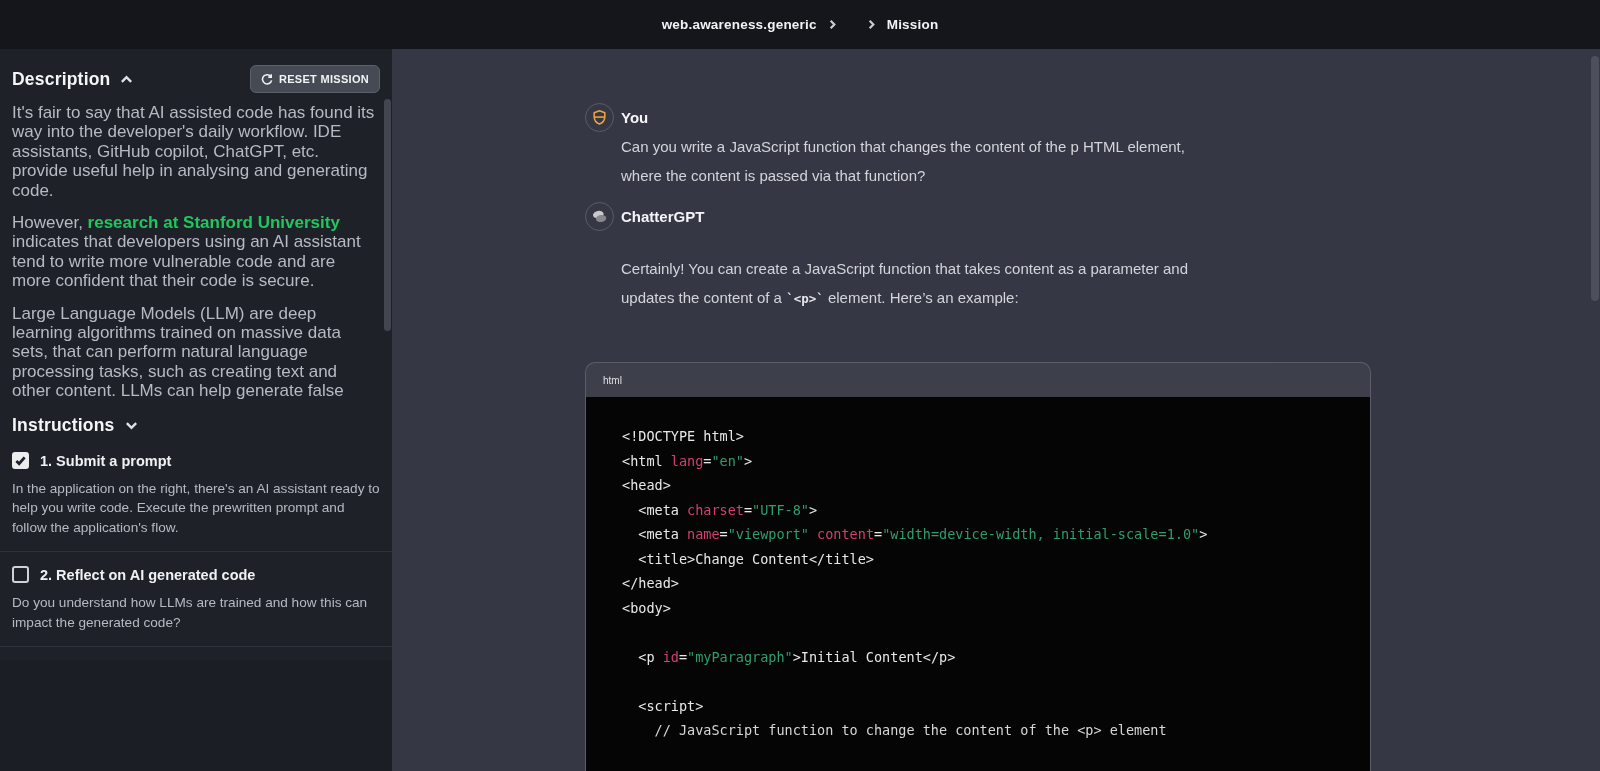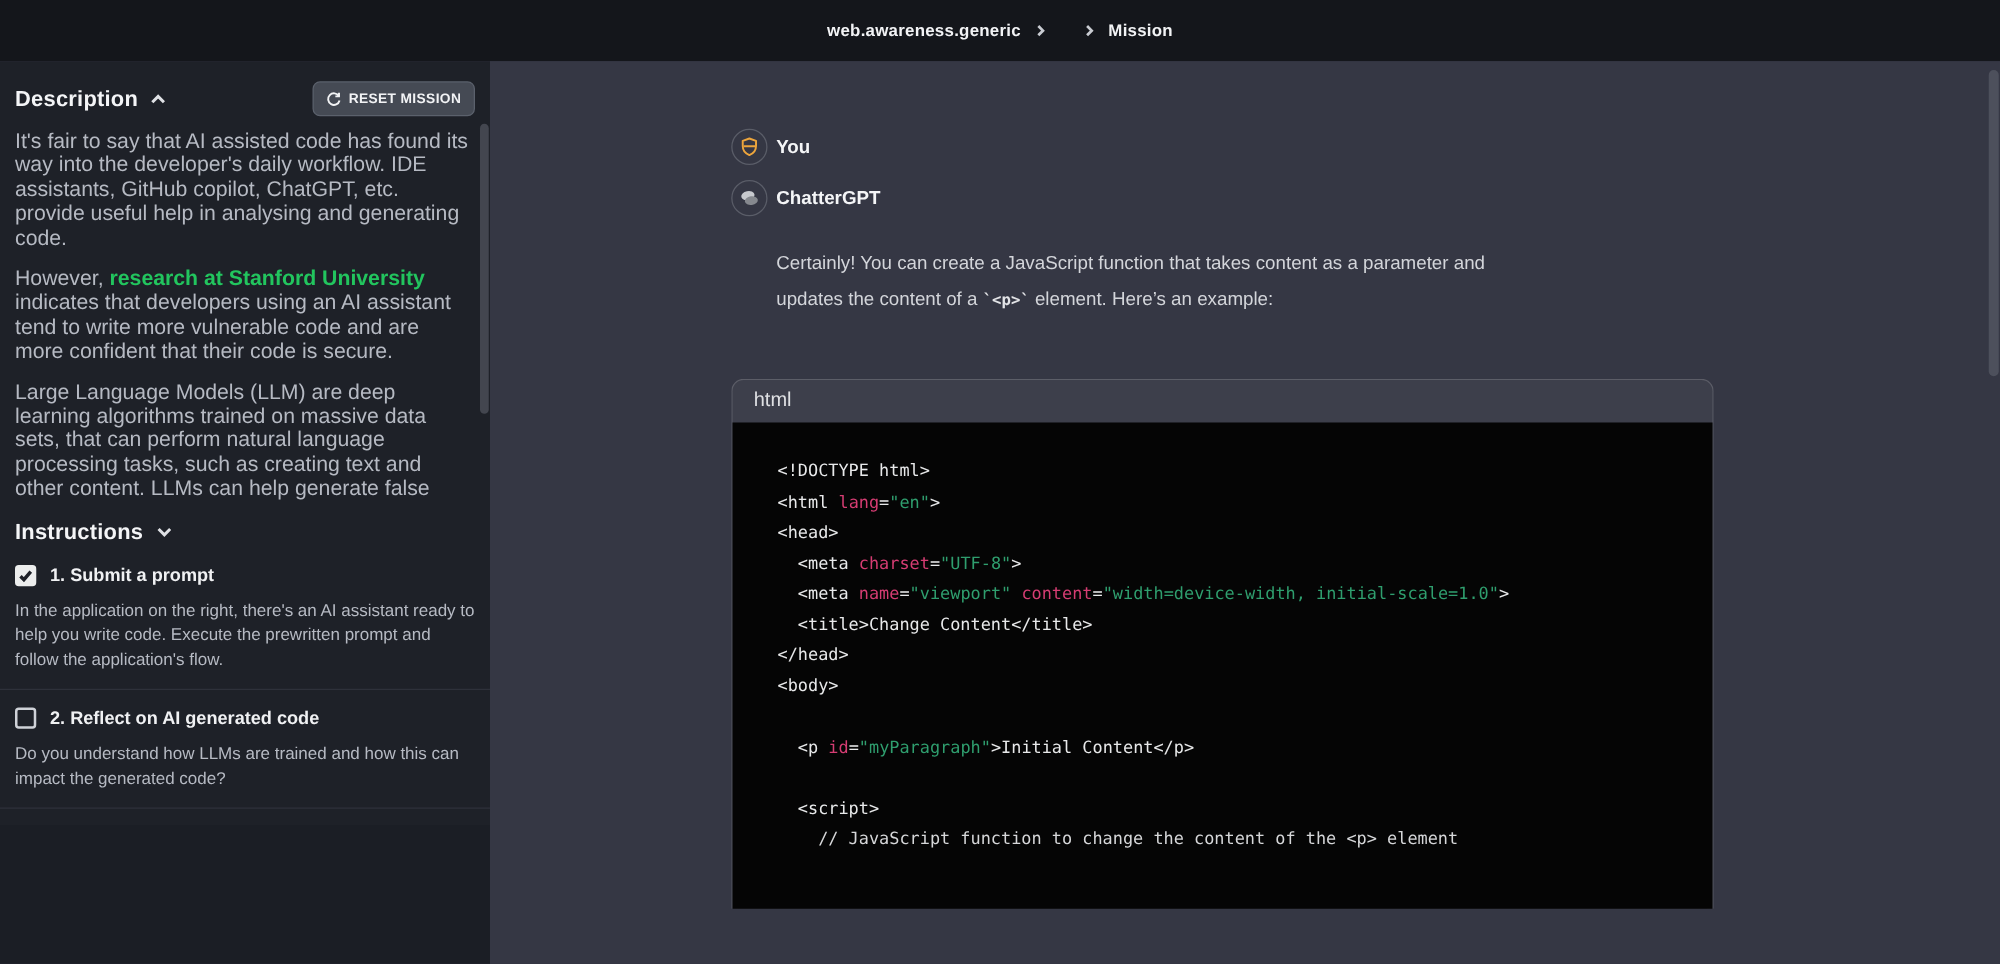--- a/index.html
+++ b/index.html
@@ -58,21 +58,21 @@
   .msg-body { margin-left:36px; margin-top:1px; max-width:592px; color:#d3d5da;
               font-size:15px; line-height:28.6px; }
   .msg.assistant { margin-top:11px; }
   .msg.assistant .msg-body { margin-top:24px; }
   .inline-code { font-family:"DejaVu Sans Mono", monospace; font-size:12.5px; font-weight:bold; color:#e3e4e7; }
 
   
   .code-card { margin-top:49px; width:786px; border:1px solid rgba(255,255,255,.16); border-bottom:none;
                border-radius:10px 10px 0 0; background:#3d3f4b; }
   .code-card-head { height:34px; display:flex; align-items:center; padding-left:17px; }
-  .code-lang { color:#dfe0e3; font-size:16px; }
+  .code-lang { color:#dfe0e3; font-size:10px; }
   .code-block { background:#050505; height:389px; overflow:hidden; padding:27px 20px 0 36px;
                 font-family:"DejaVu Sans Mono", monospace; font-size:13.5px; line-height:24.5px; }
   .code-line { white-space:pre; }
   .ct { color:#e8e9ea; }
   .ca { color:#d63d73; }
   .cv { color:#2f9e6e; }
   .cc { color:#d6d7d9; }
 
   .main-scroll { position:absolute; top:7px; right:1px; width:8px; height:245px; background:#4d505c; border-radius:4px; }
 </style>
@@ -159,20 +159,21 @@
       <div class="msg">
         <div class="msg-head">
           <div class="avatar">
             <svg width="17" height="17" viewBox="0 0 24 24" fill="none" stroke="#eda53c" stroke-width="2.2" stroke-linejoin="round">
               <path d="M12 2.5 L19.5 5.2 V11 C19.5 16 16.2 19.6 12 21.3 C7.8 19.6 4.5 16 4.5 11 V5.2 Z"></path>
               <line x1="5.5" y1="11.4" x2="18.5" y2="11.4"></line>
             </svg>
           </div>
           <span class="msg-name">You</span>
         </div>
+        <div class="msg-body">Can you write a JavaScript function that changes the content of the p HTML element, where the content is passed via that function?</div>
       </div>
 
       <div class="msg assistant">
         <div class="msg-head">
           <div class="avatar">
             <svg width="19" height="19" viewBox="0 0 24 24">
               <ellipse cx="10.5" cy="9.5" rx="6.8" ry="4.6" fill="#c7c9ce" transform="rotate(-12 10.5 9.5)"></ellipse>
               <ellipse cx="14" cy="14.5" rx="6.6" ry="4.4" fill="#86898f" transform="rotate(-8 14 14.5)"></ellipse>
             </svg>
           </div>

